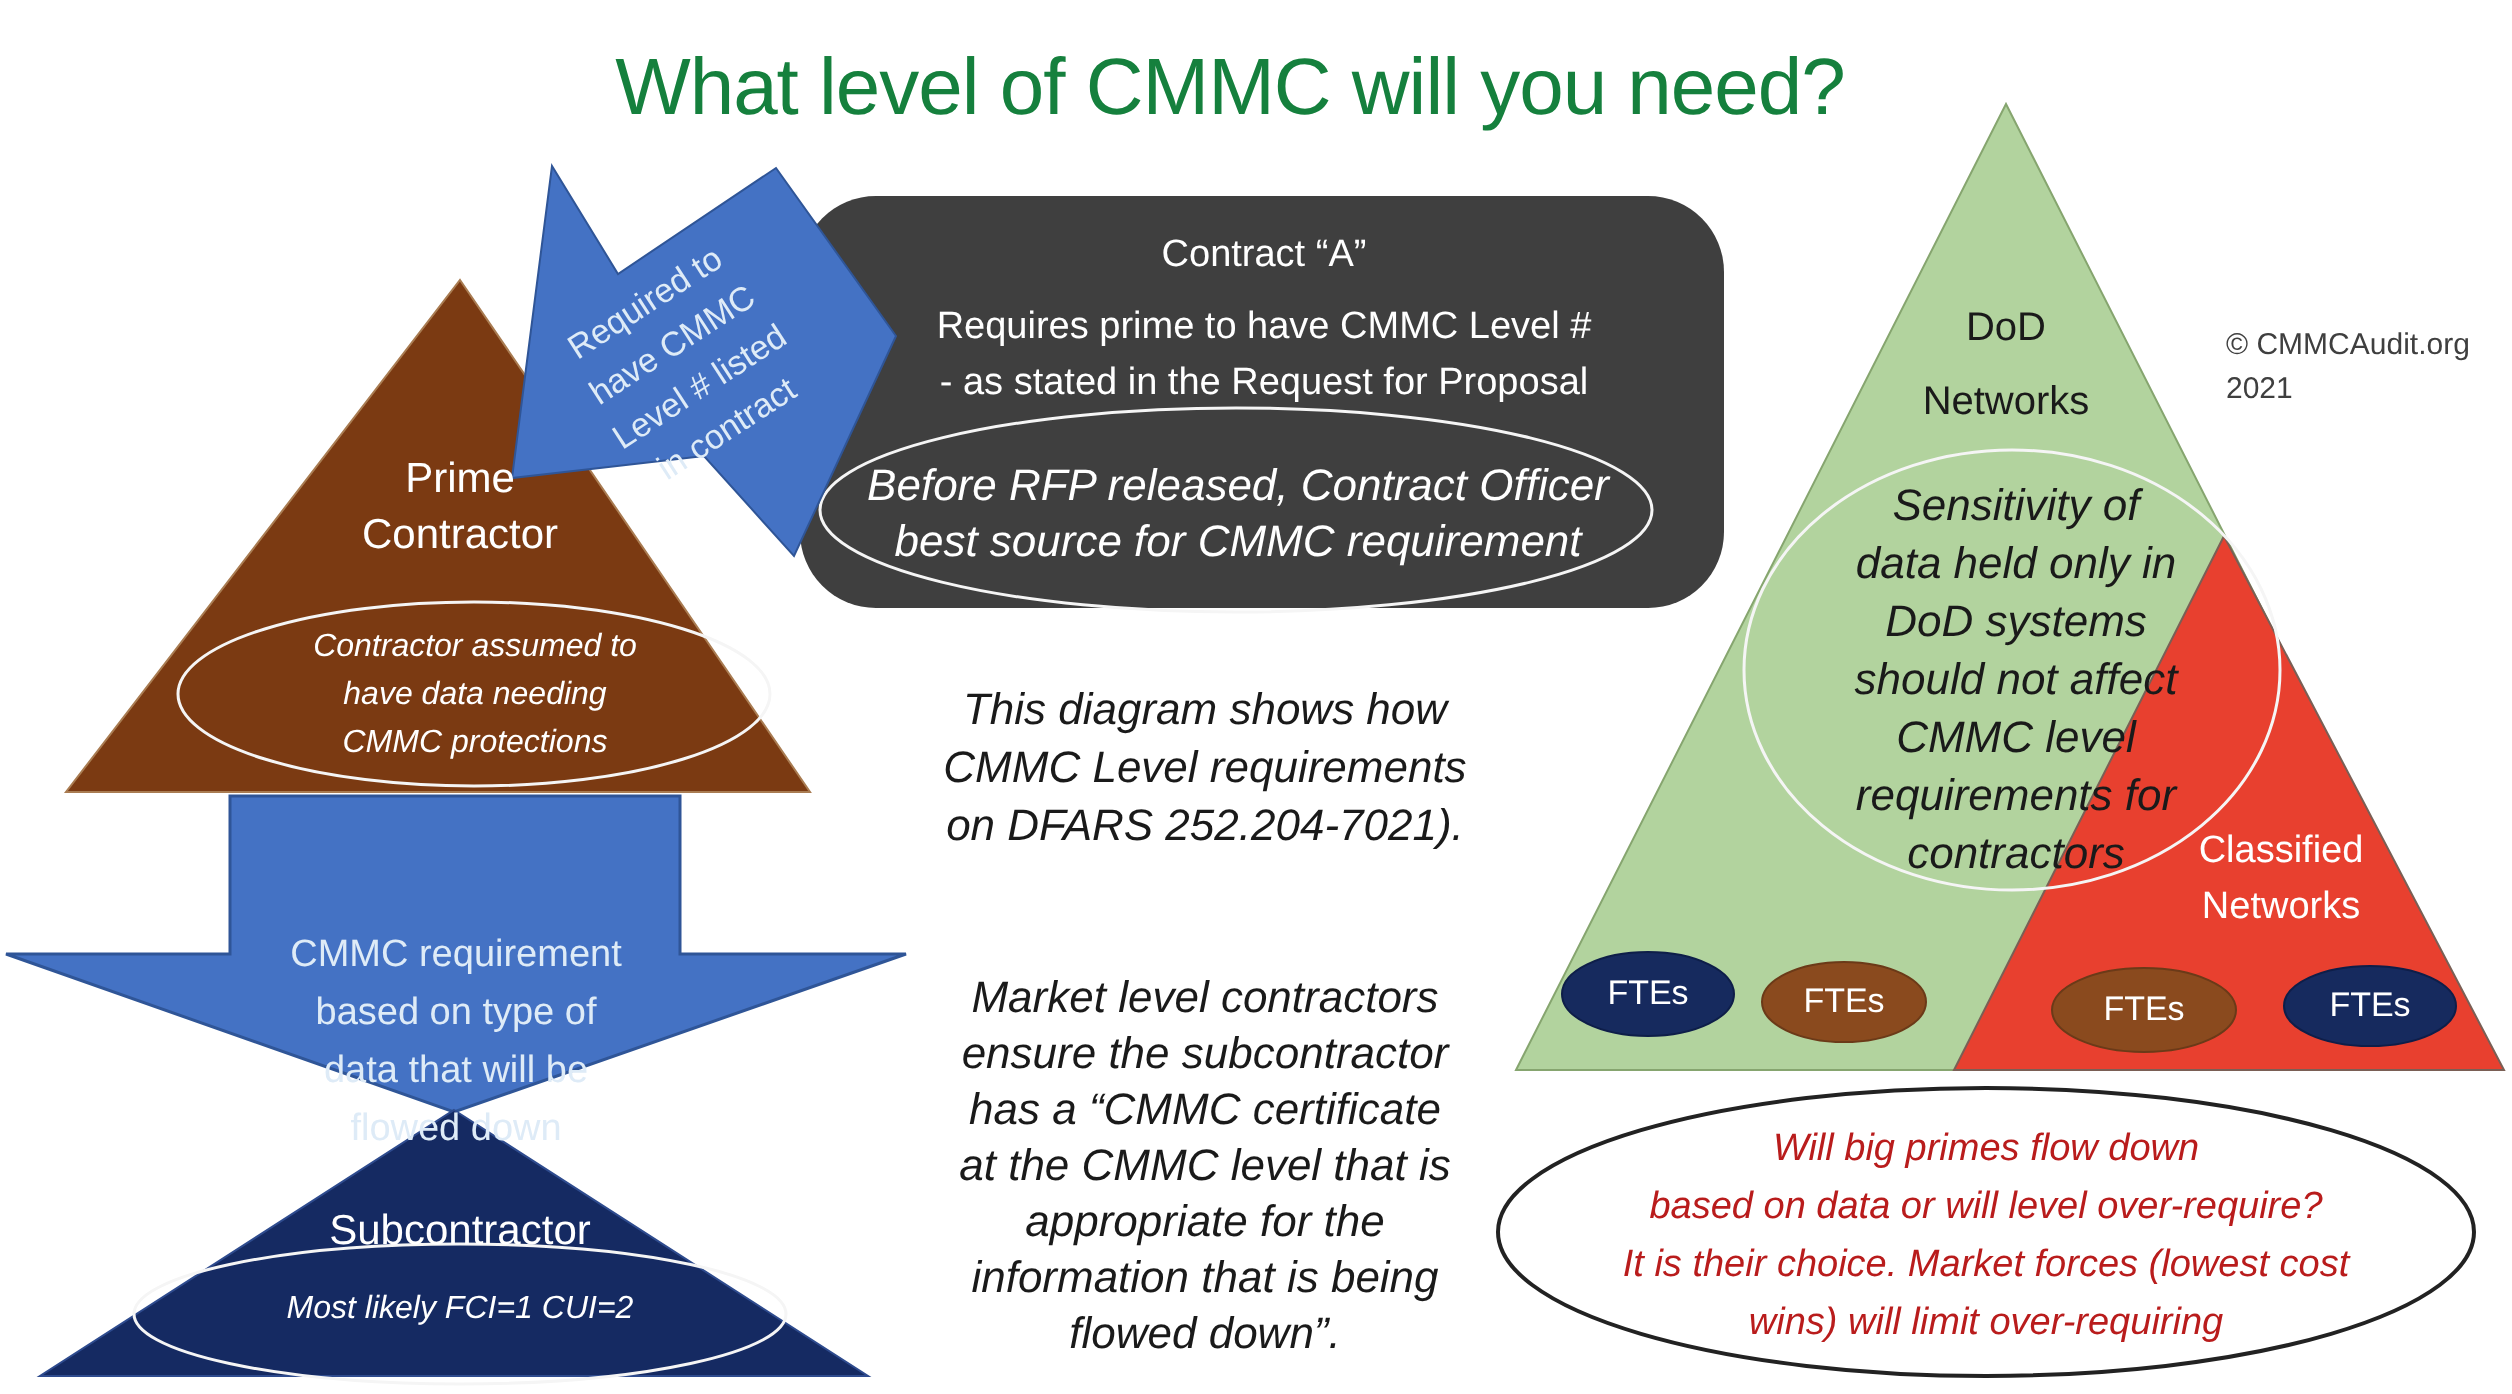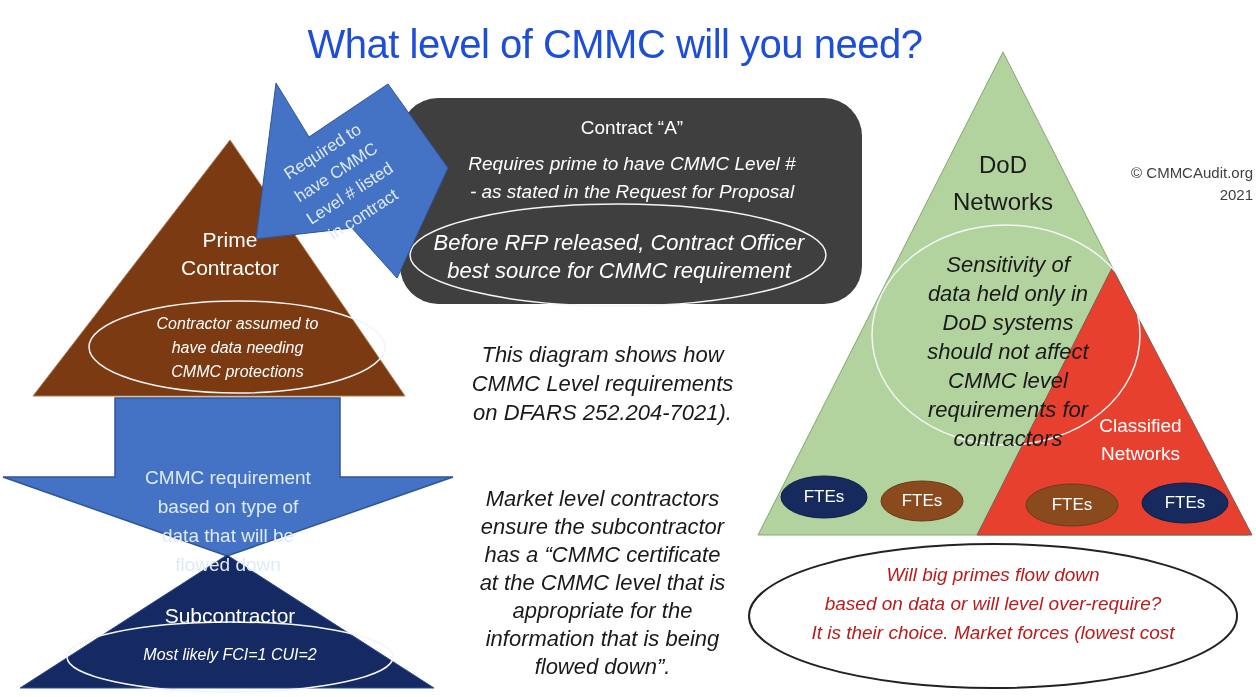--- a/index.html
+++ b/index.html
@@ -1,34 +1,34 @@
 <!DOCTYPE html>
 <html><head>
 <meta charset="utf-8">
 <style>
   html,body{margin:0;padding:0;}
   body{font-family:"Liberation Sans", sans-serif; background:#fff;}
   #canvas{position:relative; width:1256px; height:697px; background:#ffffff; overflow:hidden;}
   #shapes{position:absolute; left:0; top:0;}
-  .abs{position:absolute;text-align:right;}
+  .abs{position:absolute;}
   .tc{text-align:center;}
-  .title{font-size:40px; color:#1d4ed8; letter-spacing:-0.5px;}
+  .title{font-size:40px; color:#15803d; letter-spacing:-0.5px;}
   .white{color:#ffffff;}
   .arrowtext{color:#DEEBF7;}
   .italic{font-style:italic;}
   .dark{color:#1a1a1a;}
   .graytext{color:#3f3f3f;}
   .notetext{color:#b91c1c;}
   .rot-arrow-label{transform:rotate(-33deg); transform-origin:center center;}
   .lh24{line-height:24px;} .lh25{line-height:25px;} .lh27{line-height:27.5px;}
   .lh28{line-height:28px;} .lh29{line-height:29px;} .lh22{line-height:22px;}
   .lh37{line-height:37px;}
   .fs15{font-size:15px;} .fs16{font-size:16px;} .fs17{font-size:17px;}
   .fs18{font-size:22px;} .fs19{font-size:19px;} .fs21{font-size:21px;}
-  .fs27{font-size:24px;}
+  .fs27{font-size:20px;}
 </style>
 </head>
 <body>
 
 <div id="canvas">
 
   <svg id="shapes" width="1256" height="697" viewBox="0 0 1256 697">
 
     <polygon points="230,140 405,396 33,396" stroke="#A97C52" stroke-width="1" fill="#7B3A12"></polygon>
     <ellipse cx="237" cy="347" rx="148" ry="46" fill="none" stroke="#F5F5F5" stroke-width="1.5"></ellipse>
@@ -70,21 +70,21 @@
   </div>
 
   <div class="abs tc arrowtext fs17 lh25 rot-arrow-label" style="left:243px; top:133px; width:200px; height:100px;">
     <div>Required to</div>
     <div>have CMMC</div>
     <div>Level # listed</div>
     <div>in contract</div>
   </div>
 
   <div class="abs tc white fs19" style="left:420px; top:117px; width:424px;">Contract “A”</div>
-  <div class="abs tc white fs19 lh28" style="left:412px; top:150px; width:440px;font-style:italic;">
+  <div class="abs tc white fs19 lh28" style="left:412px; top:150px; width:440px;">
     <div>Requires prime to have CMMC Level #</div>
     <div>- as stated in the Request for Proposal</div>
   </div>
   <div class="abs tc white italic fs18 lh27" style="left:412px; top:229px; width:414px;">
     <div>Before RFP released, Contract Officer</div>
     <div>best source for CMMC requirement</div>
   </div>
 
   <div class="abs tc arrowtext fs19 lh29" style="left:103px; top:416px; width:250px;margin-top:47px;">
     <div>CMMC requirement</div>
@@ -110,21 +110,21 @@
     <div>appropriate for the</div>
     <div>information that is being</div>
     <div>flowed down”.</div>
   </div>
 
   <div class="abs tc dark fs27 lh37" style="left:918px; top:146px; width:170px;">
     <div>DoD</div>
     <div>Networks</div>
   </div>
 
-  <div class="abs tc dark italic fs18 lh29" style="left:888px; top:238px; width:240px;margin-top:12px;">
+  <div class="abs tc dark italic fs18 lh29" style="left:888px; top:238px; width:240px;">
     <div>Sensitivity of</div>
     <div>data held only in</div>
     <div>DoD systems</div>
     <div>should not affect</div>
     <div>CMMC level</div>
     <div>requirements for</div>
     <div>contractors</div>
   </div>
 
   <div class="abs tc white fs19 lh28" style="left:1063px; top:412px; width:155px;">
@@ -139,15 +139,16 @@
 
   <div class="abs graytext fs15 lh22" style="left:1113px; top:162px; width:140px;">
     <div>© CMMCAudit.org</div>
     <div>2021</div>
   </div>
 
   <div class="abs tc notetext italic fs19 lh29" style="left:768px; top:560px; width:450px;">
     <div>Will big primes flow down</div>
     <div>based on data or will level over-require?</div>
     <div>It is their choice. Market forces (lowest cost</div>
+    <div>wins) will limit over-requiring</div>
   </div>
 
 </div>
 
 </body></html>

